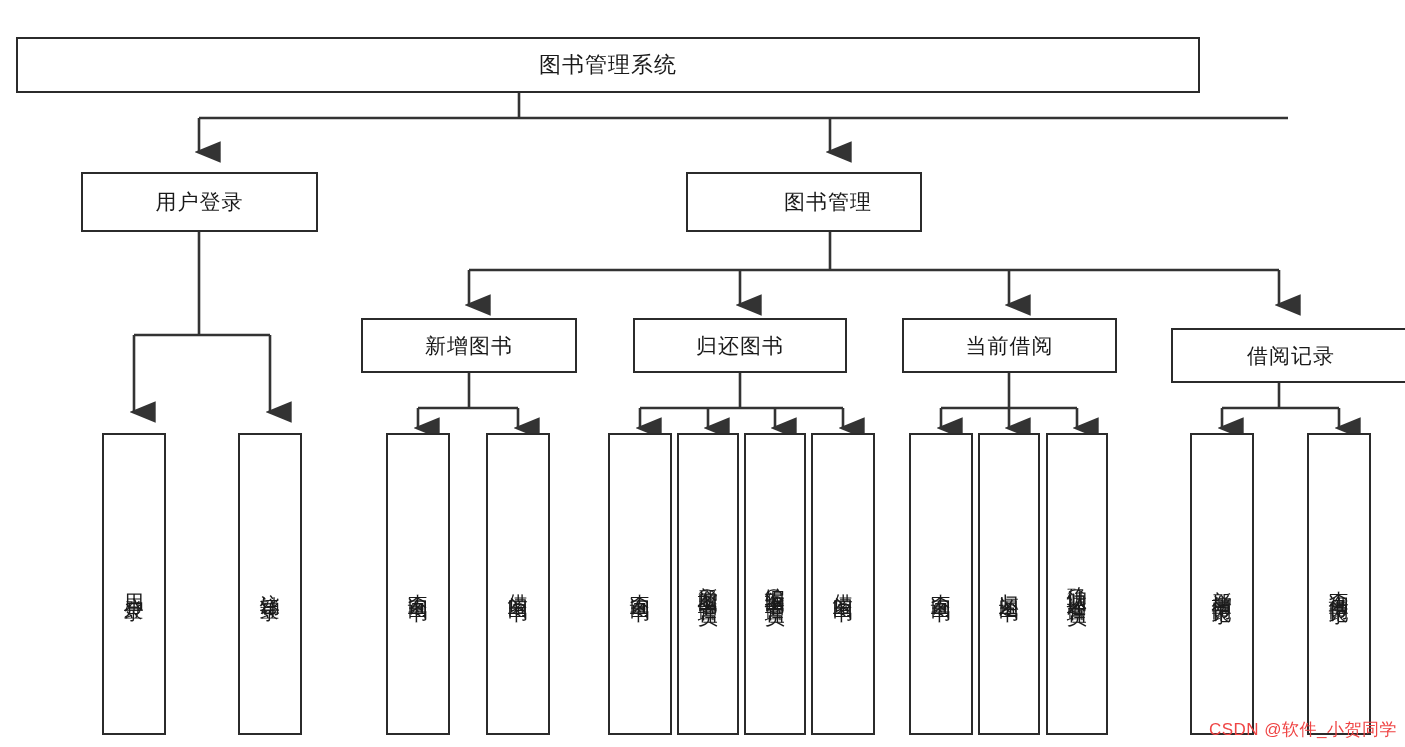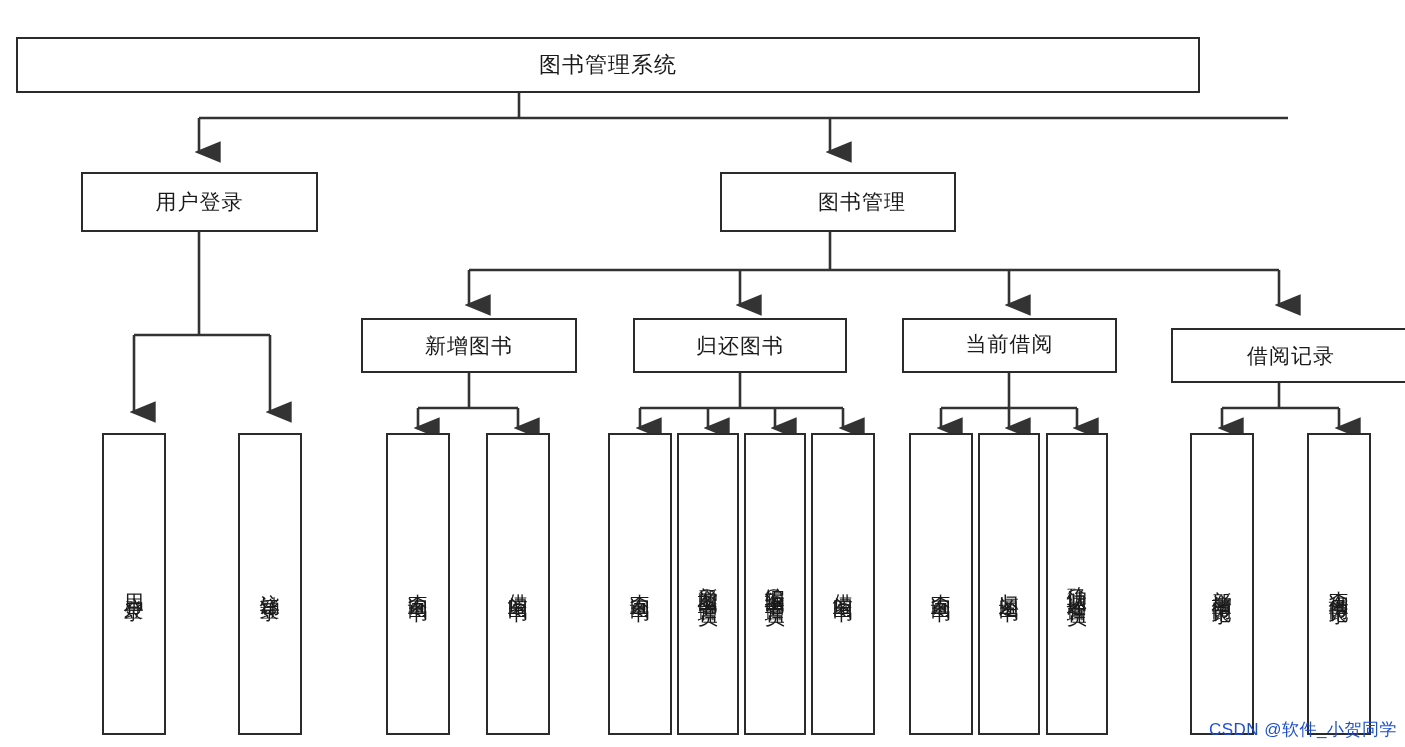--- a/index.html
+++ b/index.html
@@ -54,21 +54,21 @@
     line-height: 1.22;
     letter-spacing: 3px;
     white-space: nowrap;
     padding: 4px 0;
   }
   .watermark {
     position: absolute;
     right: 8px;
     bottom: 6px;
     font-size: 17px;
-    color: #1d4ed8;
+    color: #ef4444;
     letter-spacing: 0.5px;
     white-space: nowrap;
     user-select: none;
   }
 </style>
 </head>
 <body>
 
 <div id="canvas">
 
@@ -120,27 +120,27 @@
       <path d="M 1222 408 L 1339 408"></path>
       <path d="M 1222 408 L 1222 428" marker-end="url(#arrow)"></path>
       <path d="M 1339 408 L 1339 428" marker-end="url(#arrow)"></path>
     </g>
   </svg>
 
   <div class="node node-h node-root" style="left:16px; top:12px; width:1184px; height:56px;margin-top:25px;">图书管理系统</div>
 
   <div class="node node-h" style="left:81px; top:172px; width:237px; height:60px;">用户登录</div>
 
-  <div class="node node-h" style="left:720px; top:172px; width:236px; height:60px;padding-left:48px;">图书管理</div>
+  <div class="node node-h" style="left:686px; top:172px; width:236px; height:60px;padding-left:48px;">图书管理</div>
 
   <div class="node node-h" style="left:361px; top:318px; width:216px; height:55px;">新增图书</div>
 
   <div class="node node-h" style="left:633px; top:318px; width:214px; height:55px;">归还图书</div>
 
-  <div class="node node-h" style="left:902px; top:318px; width:215px; height:55px;font-family:Liberation Mono, monospace;">当前借阅</div>
+  <div class="node node-h" style="left:902px; top:318px; width:215px; height:55px;">当前借阅</div>
 
   <div class="node node-h" style="left:1171px; top:328px; width:240px; height:55px;">借阅记录</div>
 
   <div class="node node-v" style="left:102px; top:433px; width:64px; height:302px;">用户登录</div>
 
   <div class="node node-v" style="left:238px; top:433px; width:64px; height:302px;">注销登录</div>
 
   <div class="node node-v" style="left:386px; top:433px; width:64px; height:302px;">查询图书</div>
 
   <div class="node node-v" style="left:486px; top:433px; width:64px; height:302px;">借阅图书</div>

